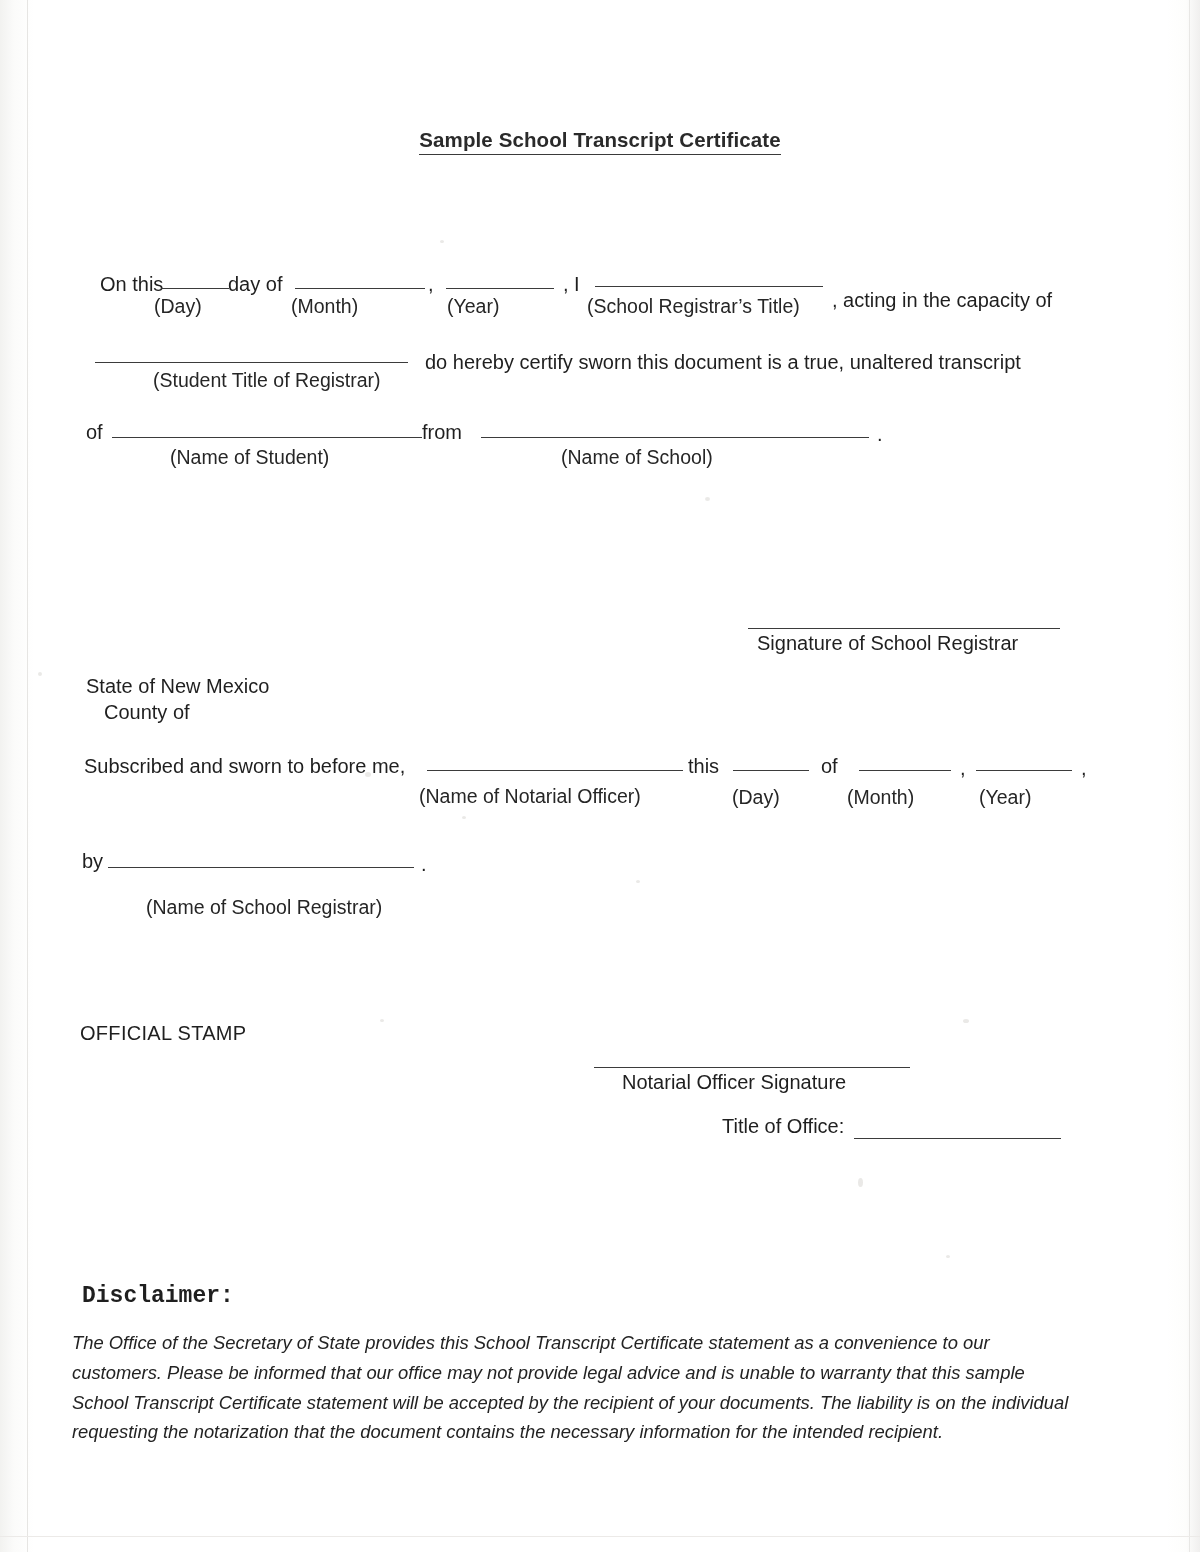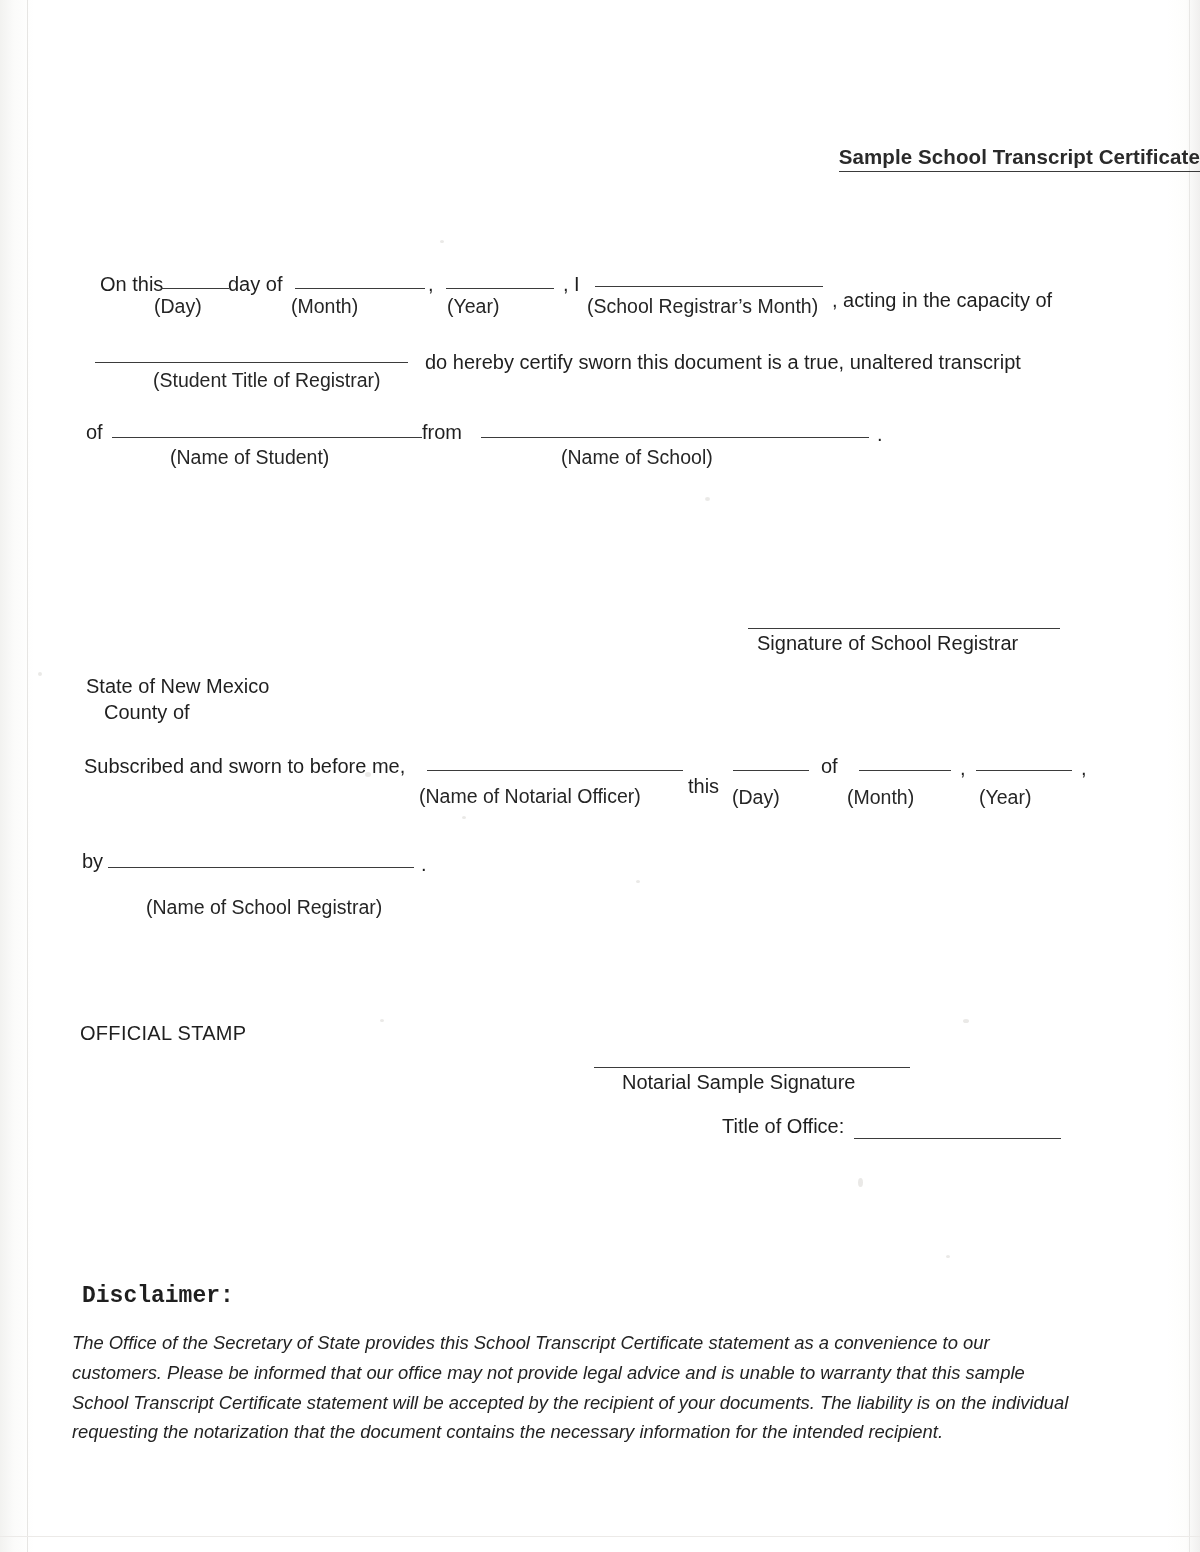--- a/index.html
+++ b/index.html
@@ -70,23 +70,23 @@
   
   .rule {
     position: absolute;
     height: 1px;
     background: #3b3b3b;
   }
 
   
   #title {
     position: absolute;
-    left: 0; top: 145px;
+    left: 0; top: 128px;
     width: 1200px;
-    text-align: right;
+    text-align: center;
     font-size: 20.5px;
     font-weight: bold;
     color: #2a2a2a;
     letter-spacing: .1px;
   }
   #title span {
     border-bottom: 1.6px solid #3a3a3a;
     padding-bottom: 3px;
   }
 
@@ -150,21 +150,21 @@
   <div class="rule" style="left:295px;top:288px;width:130px;"></div>
   <div class="t" style="left:428px;top:274px;">,</div>
   <div class="rule" style="left:446px;top:288px;width:108px;"></div>
   <div class="t" style="left:563px;top:274px;">, I</div>
   <div class="rule" style="left:595px;top:286px;width:228px;"></div>
   <div class="t" style="left:832px;top:274px;margin-top:16px;">, acting in the capacity of</div>
 
   <div class="sub" style="left:154px;top:297px;">(Day)</div>
   <div class="sub" style="left:291px;top:297px;">(Month)</div>
   <div class="sub" style="left:447px;top:297px;">(Year)</div>
-  <div class="sub" style="left:587px;top:297px;">(School Registrar’s Month)</div>
+  <div class="sub" style="left:587px;top:297px;">(School Registrar’s Title)</div>
 
   <div class="rule" style="left:95px;top:362px;width:313px;"></div>
   <div class="t" style="left:425px;top:352px;">do hereby certify sworn this document is a true, unaltered  transcript</div>
   <div class="sub" style="left:153px;top:371px;">(Student Title of Registrar)</div>
 
   <div class="t" style="left:86px;top:422px;">of</div>
   <div class="rule" style="left:112px;top:437px;width:310px;"></div>
   <div class="t" style="left:422px;top:422px;">from</div>
   <div class="rule" style="left:481px;top:437px;width:388px;"></div>
   <div class="t" style="left:877px;top:424px;">.</div>
@@ -173,42 +173,42 @@
   <div class="sub" style="left:561px;top:448px;text-align:right;">(Name of School)</div>
 
   <div class="rule" style="left:748px;top:628px;width:312px;"></div>
   <div class="t" style="left:757px;top:633px;">Signature of School Registrar</div>
 
   <div class="t" style="left:86px;top:676px;">State of New Mexico</div>
   <div class="t" style="left:72px;top:702px;margin-left:32px;">County of</div>
 
   <div class="t" style="left:84px;top:756px;">Subscribed and sworn to before me,</div>
   <div class="rule" style="left:427px;top:770px;width:256px;"></div>
-  <div class="t" style="left:688px;top:756px;margin-top:20px;">this</div>
+  <div class="t" style="left:688px;top:756px;">this</div>
   <div class="rule" style="left:733px;top:770px;width:76px;"></div>
   <div class="t" style="left:821px;top:756px;">of</div>
   <div class="rule" style="left:859px;top:770px;width:92px;"></div>
   <div class="t" style="left:960px;top:758px;">,</div>
   <div class="rule" style="left:976px;top:770px;width:96px;"></div>
   <div class="t" style="left:1081px;top:758px;">,</div>
 
   <div class="sub" style="left:419px;top:787px;">(Name of Notarial Officer)</div>
   <div class="sub" style="left:732px;top:788px;">(Day)</div>
   <div class="sub" style="left:847px;top:788px;">(Month)</div>
   <div class="sub" style="left:979px;top:788px;">(Year)</div>
 
   <div class="t" style="left:82px;top:851px;">by</div>
   <div class="rule" style="left:108px;top:867px;width:306px;"></div>
   <div class="t" style="left:421px;top:854px;">.</div>
   <div class="sub" style="left:146px;top:898px;">(Name of School Registrar)</div>
 
   <div class="t" style="left:80px;top:1023px;letter-spacing:.3px;">OFFICIAL STAMP</div>
 
   <div class="rule" style="left:594px;top:1067px;width:316px;"></div>
-  <div class="t" style="left:622px;top:1072px;">Notarial Sample Signature</div>
+  <div class="t" style="left:622px;top:1072px;">Notarial Officer Signature</div>
 
   <div class="t" style="left:722px;top:1116px;">Title of Office:</div>
   <div class="rule" style="left:854px;top:1138px;width:207px;"></div>
 
   <div id="disclaimer-heading">Disclaimer:</div>
   <div id="disclaimer-body">The Office of the Secretary of State provides this School Transcript Certificate statement as a convenience to our customers.  Please be informed that our office may not provide legal advice and is unable to warranty that this sample School Transcript Certificate statement will be accepted by the recipient of your documents. The liability is on the individual requesting the notarization that the document contains the necessary information for the intended recipient.</div>
 
 </div>
 
 </body></html>

